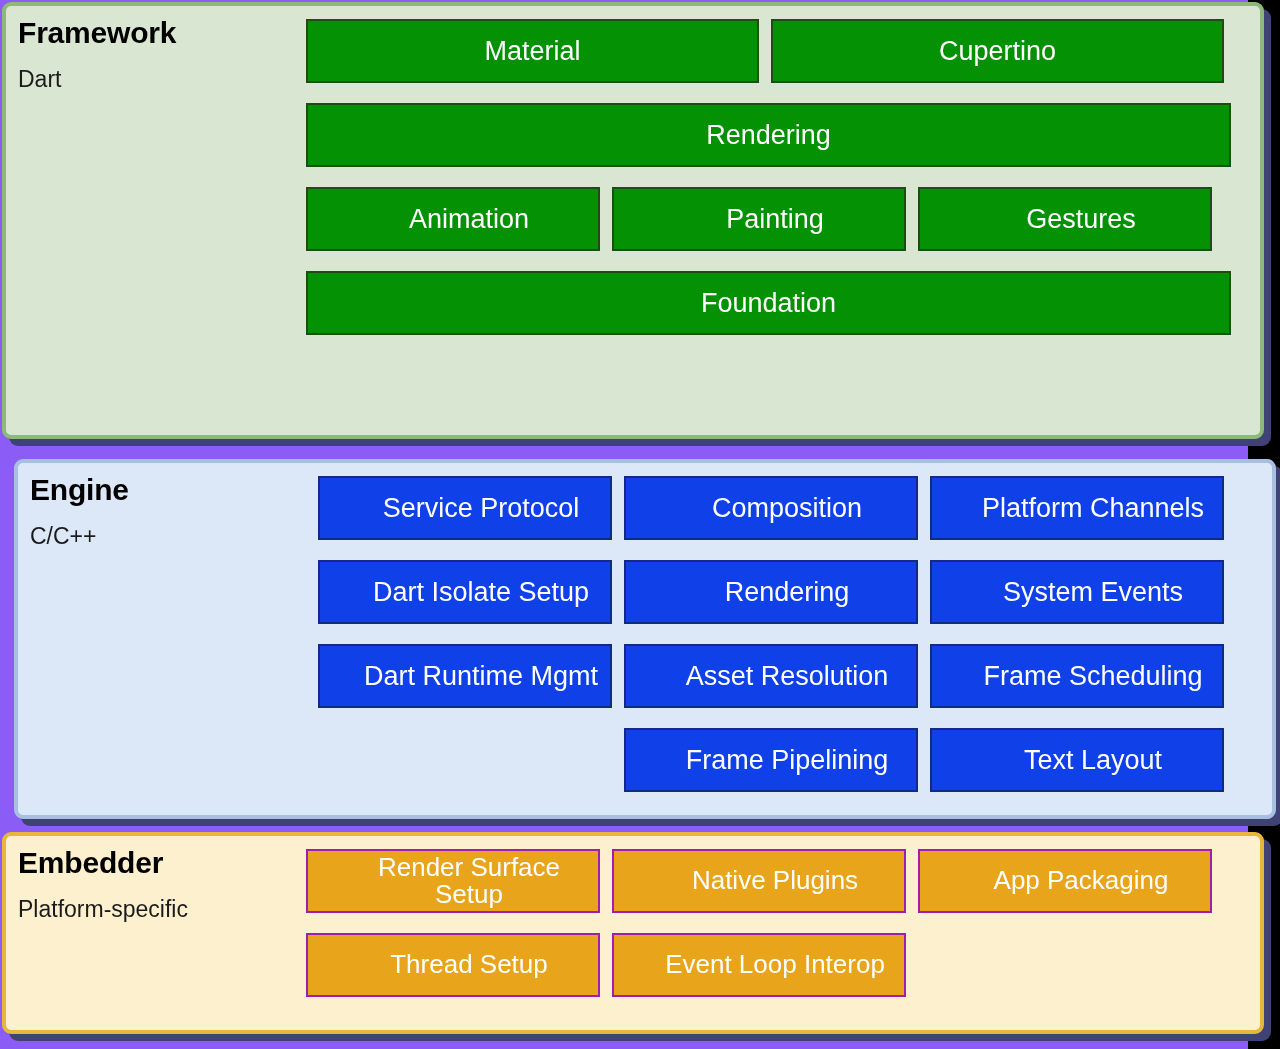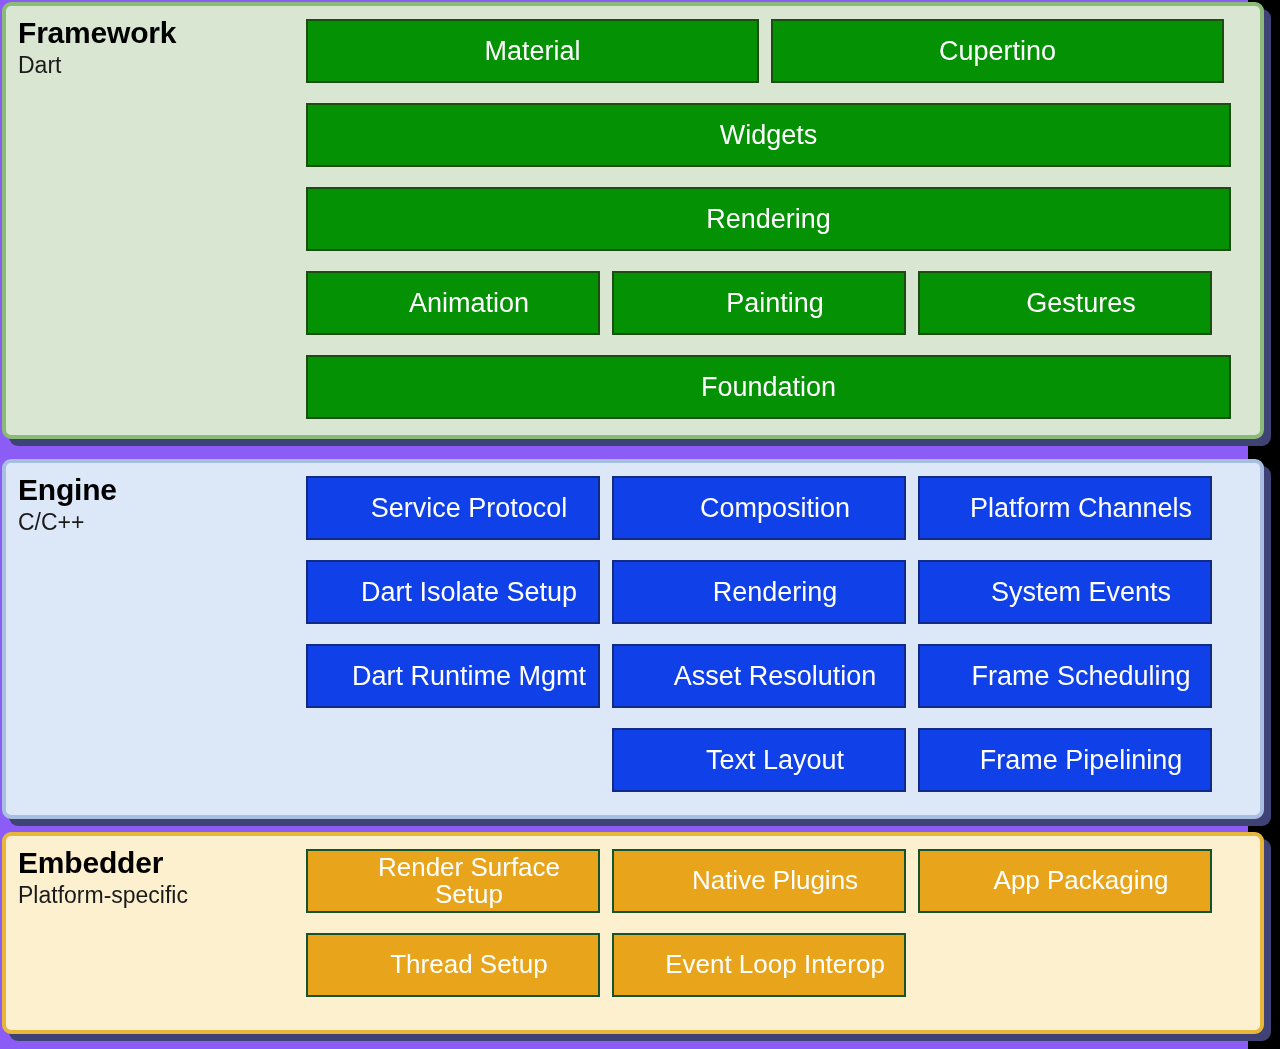--- a/index.html
+++ b/index.html
@@ -36,21 +36,21 @@
   .layer-framework {
     left: 2px;
     top: 2px;
     width: 1262px;
     height: 437px;
     background: #d9e7d2;
     border: 4px solid #8cba78;
   }
 
   .layer-engine {
-    left: 2px;
+    left: 14px;
     top: 459px;
     width: 1262px;
     height: 360px;
     background: #dce7f8;
     border: 4px solid #a9bfe2;
   }
 
   .layer-embedder {
     left: 2px;
     top: 832px;
@@ -72,21 +72,21 @@
     font-weight: bold;
     color: #000000;
     line-height: 1.12;
     letter-spacing: -0.2px;
   }
   .layer-subtitle {
     font-size: 23px;
     font-weight: normal;
     color: #1b1b1b;
     line-height: 1.2;
-    margin-top: 2px;
+    margin-top: 16px;
   }
 
   
   .layer-body {
     flex: 1 1 auto;
     padding: 13px 18px 0 0;
     box-sizing: border-box;
   }
 
   .row {
@@ -126,21 +126,21 @@
   .box-green {
     background: #049104;
     border: 2px solid #1d4d14;
   }
   .box-blue {
     background: #1041e8;
     border: 2px solid #122a86;
   }
   .box-orange {
     background: #e8a51c;
-    border: 2px solid #14532d;
+    border: 2px solid #a21caf;
   }
 
   .layer-embedder .cell { font-size: 26px; }
 </style>
 </head>
 <body>
 
 <div id="diagram">
 
   <section class="layer layer-framework">
@@ -148,23 +148,20 @@
       <div class="layer-title">Framework</div>
       <div class="layer-subtitle">Dart</div>
     </div>
     <div class="layer-body">
 
       <div class="row">
         <div class="cell c2 box-green">Material</div>
         <div class="cell c2 box-green">Cupertino</div>
       </div>
 
-      <div class="row">
-        <div class="cell c1 box-green">Widgets</div>
-      </div>
 
       <div class="row">
         <div class="cell c1 box-green">Rendering</div>
       </div>
 
       <div class="row">
         <div class="cell c3 box-green">Animation</div>
         <div class="cell c3 box-green">Painting</div>
         <div class="cell c3 box-green">Gestures</div>
       </div>
@@ -196,22 +193,22 @@
       </div>
 
       <div class="row">
         <div class="cell c3 box-blue">Dart Runtime Mgmt</div>
         <div class="cell c3 box-blue">Asset Resolution</div>
         <div class="cell c3 box-blue">Frame Scheduling</div>
       </div>
 
       <div class="row">
         <div class="cell c3 empty"></div>
+        <div class="cell c3 box-blue">Frame Pipelining</div>
         <div class="cell c3 box-blue">Text Layout</div>
-        <div class="cell c3 box-blue">Frame Pipelining</div>
       </div>
 
     </div>
   </section>
 
   <section class="layer layer-embedder">
     <div class="layer-head">
       <div class="layer-title">Embedder</div>
       <div class="layer-subtitle">Platform-specific</div>
     </div>

